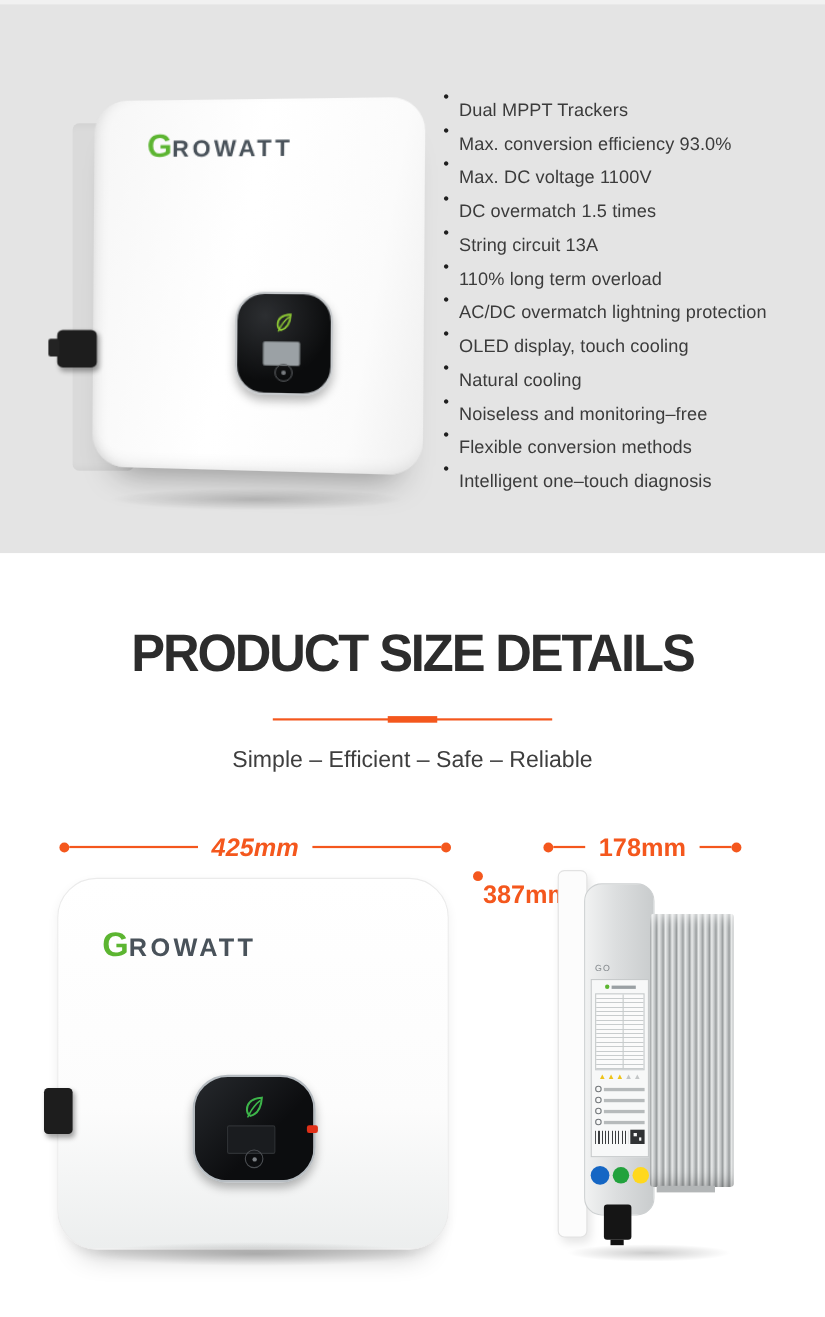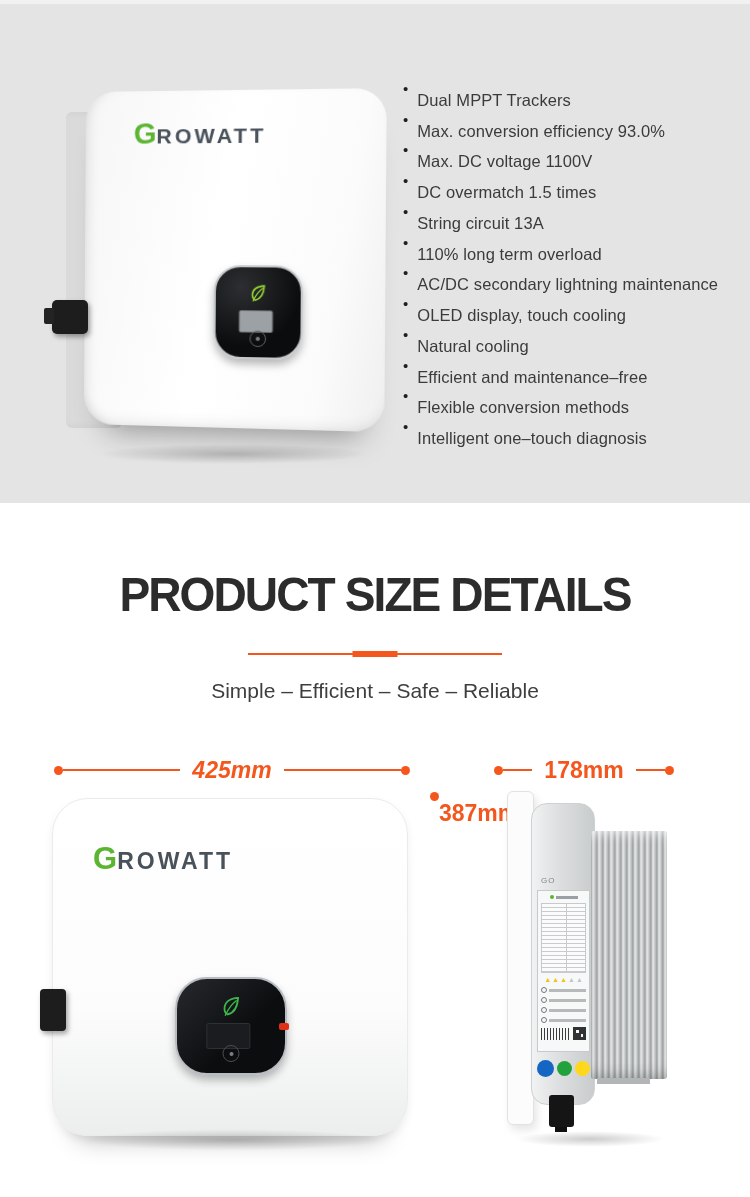--- a/index.html
+++ b/index.html
@@ -176,33 +176,33 @@
       <li>
           <span class="bullet">•</span>
           <span class="ftext">String circuit 13A</span>
         </li>
       <li>
           <span class="bullet">•</span>
           <span class="ftext">110% long term overload</span>
         </li>
       <li>
           <span class="bullet">•</span>
-          <span class="ftext">AC/DC secondary lightning maintenance</span>
+          <span class="ftext">AC/DC overmatch lightning protection</span>
         </li>
       <li>
           <span class="bullet">•</span>
           <span class="ftext">OLED display, touch cooling</span>
         </li>
       <li>
           <span class="bullet">•</span>
           <span class="ftext">Natural cooling</span>
         </li>
       <li>
           <span class="bullet">•</span>
-          <span class="ftext">Efficient and maintenance–free</span>
+          <span class="ftext">Noiseless and monitoring–free</span>
         </li>
       <li>
           <span class="bullet">•</span>
           <span class="ftext">Flexible conversion methods</span>
         </li>
       <li>
           <span class="bullet">•</span>
           <span class="ftext">Intelligent one–touch diagnosis</span>
         </li>
     </ul>

